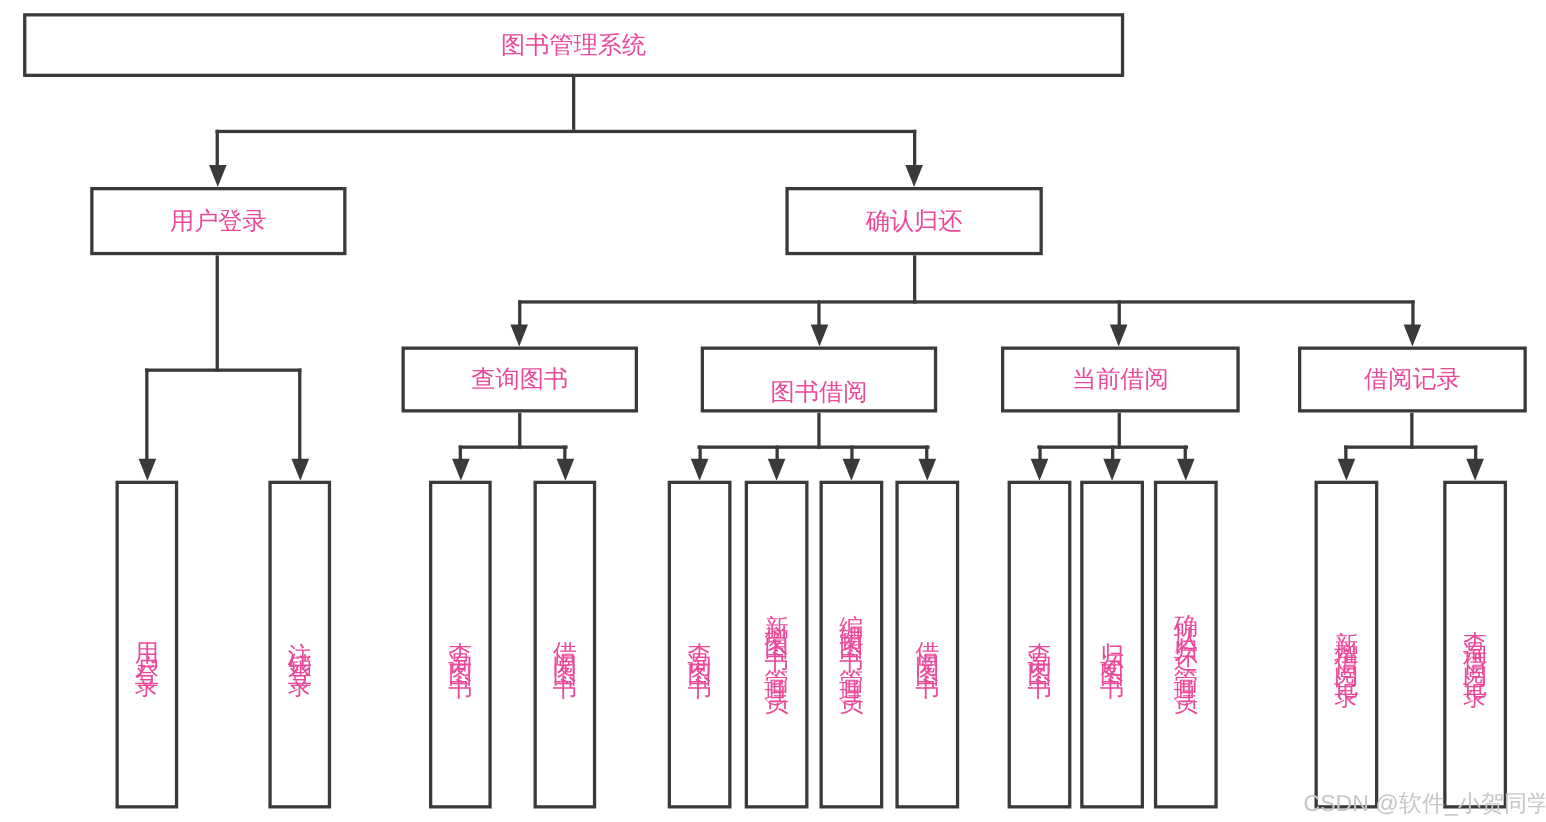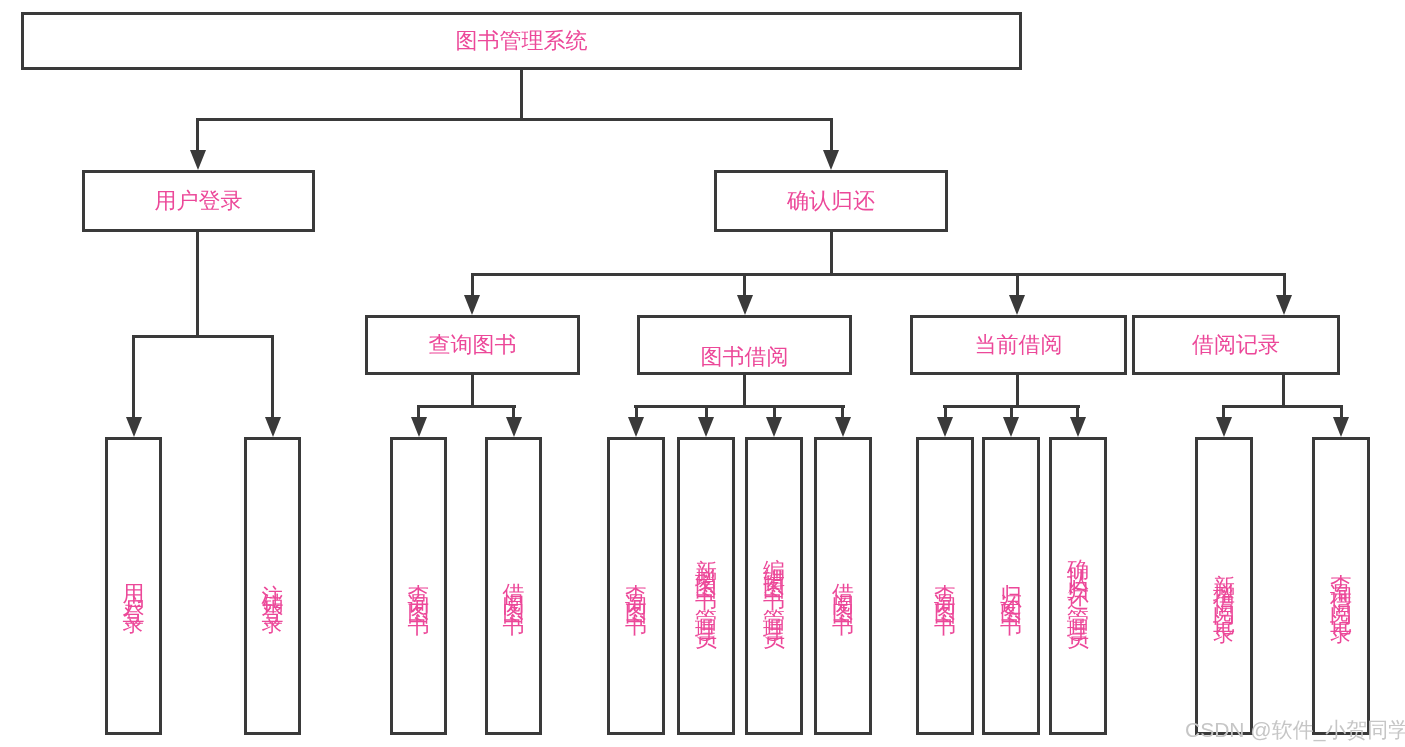--- a/index.html
+++ b/index.html
@@ -94,21 +94,21 @@
 
   <div class="box" style="left:365px; top:315px; width:215px; height:60px;">
     <span>查询图书</span>
   </div>
   <div class="box" style="left:637px; top:315px; width:215px; height:60px;align-items:flex-end;">
     <span>图书借阅</span>
   </div>
   <div class="box" style="left:910px; top:315px; width:217px; height:60px;align-items:center;">
     <span>当前借阅</span>
   </div>
-  <div class="box" style="left:1132px; top:315px; width:208px; height:60px;text-align:center;">
+  <div class="box" style="left:1180px; top:315px; width:208px; height:60px;text-align:center;">
     <span>借阅记录</span>
   </div>
 
   <div class="vl" style="left:471px; top:375px; height:33px;"></div>
   <div class="hl" style="left:417px; top:405px; width:99px;"></div>
   <div class="vl" style="left:417px; top:405px; height:14px;"></div>
   <div class="ar" style="left:411px; top:417px;"></div>
   <div class="vl" style="left:512px; top:405px; height:14px;"></div>
   <div class="ar" style="left:506px; top:417px;"></div>
 

